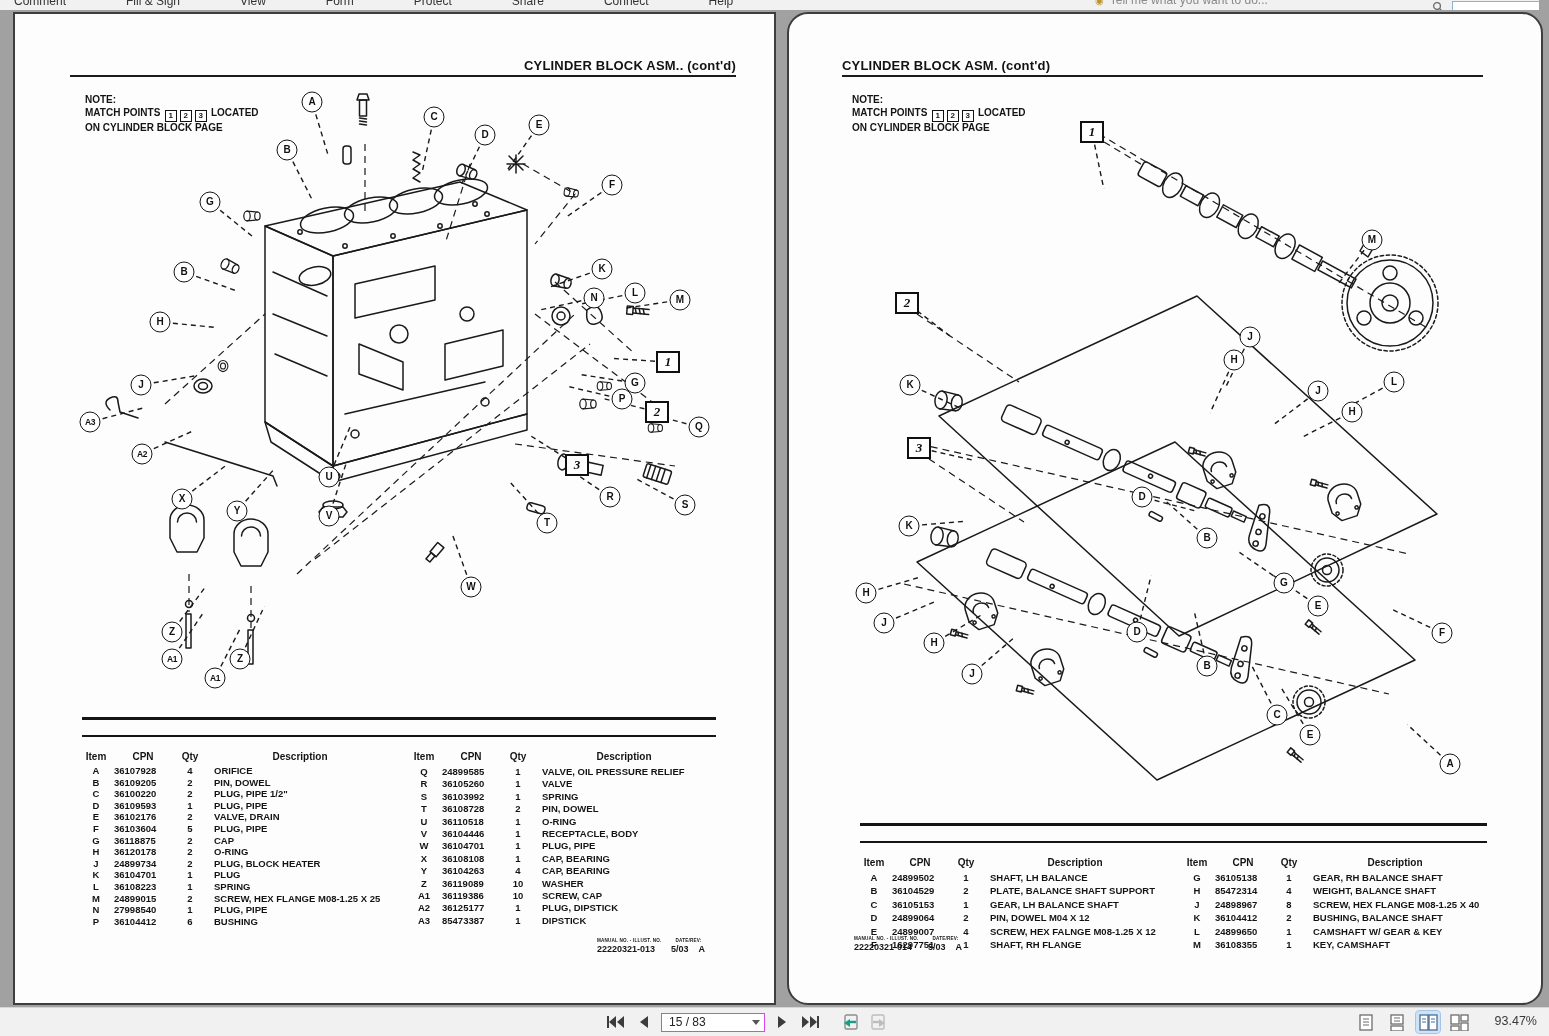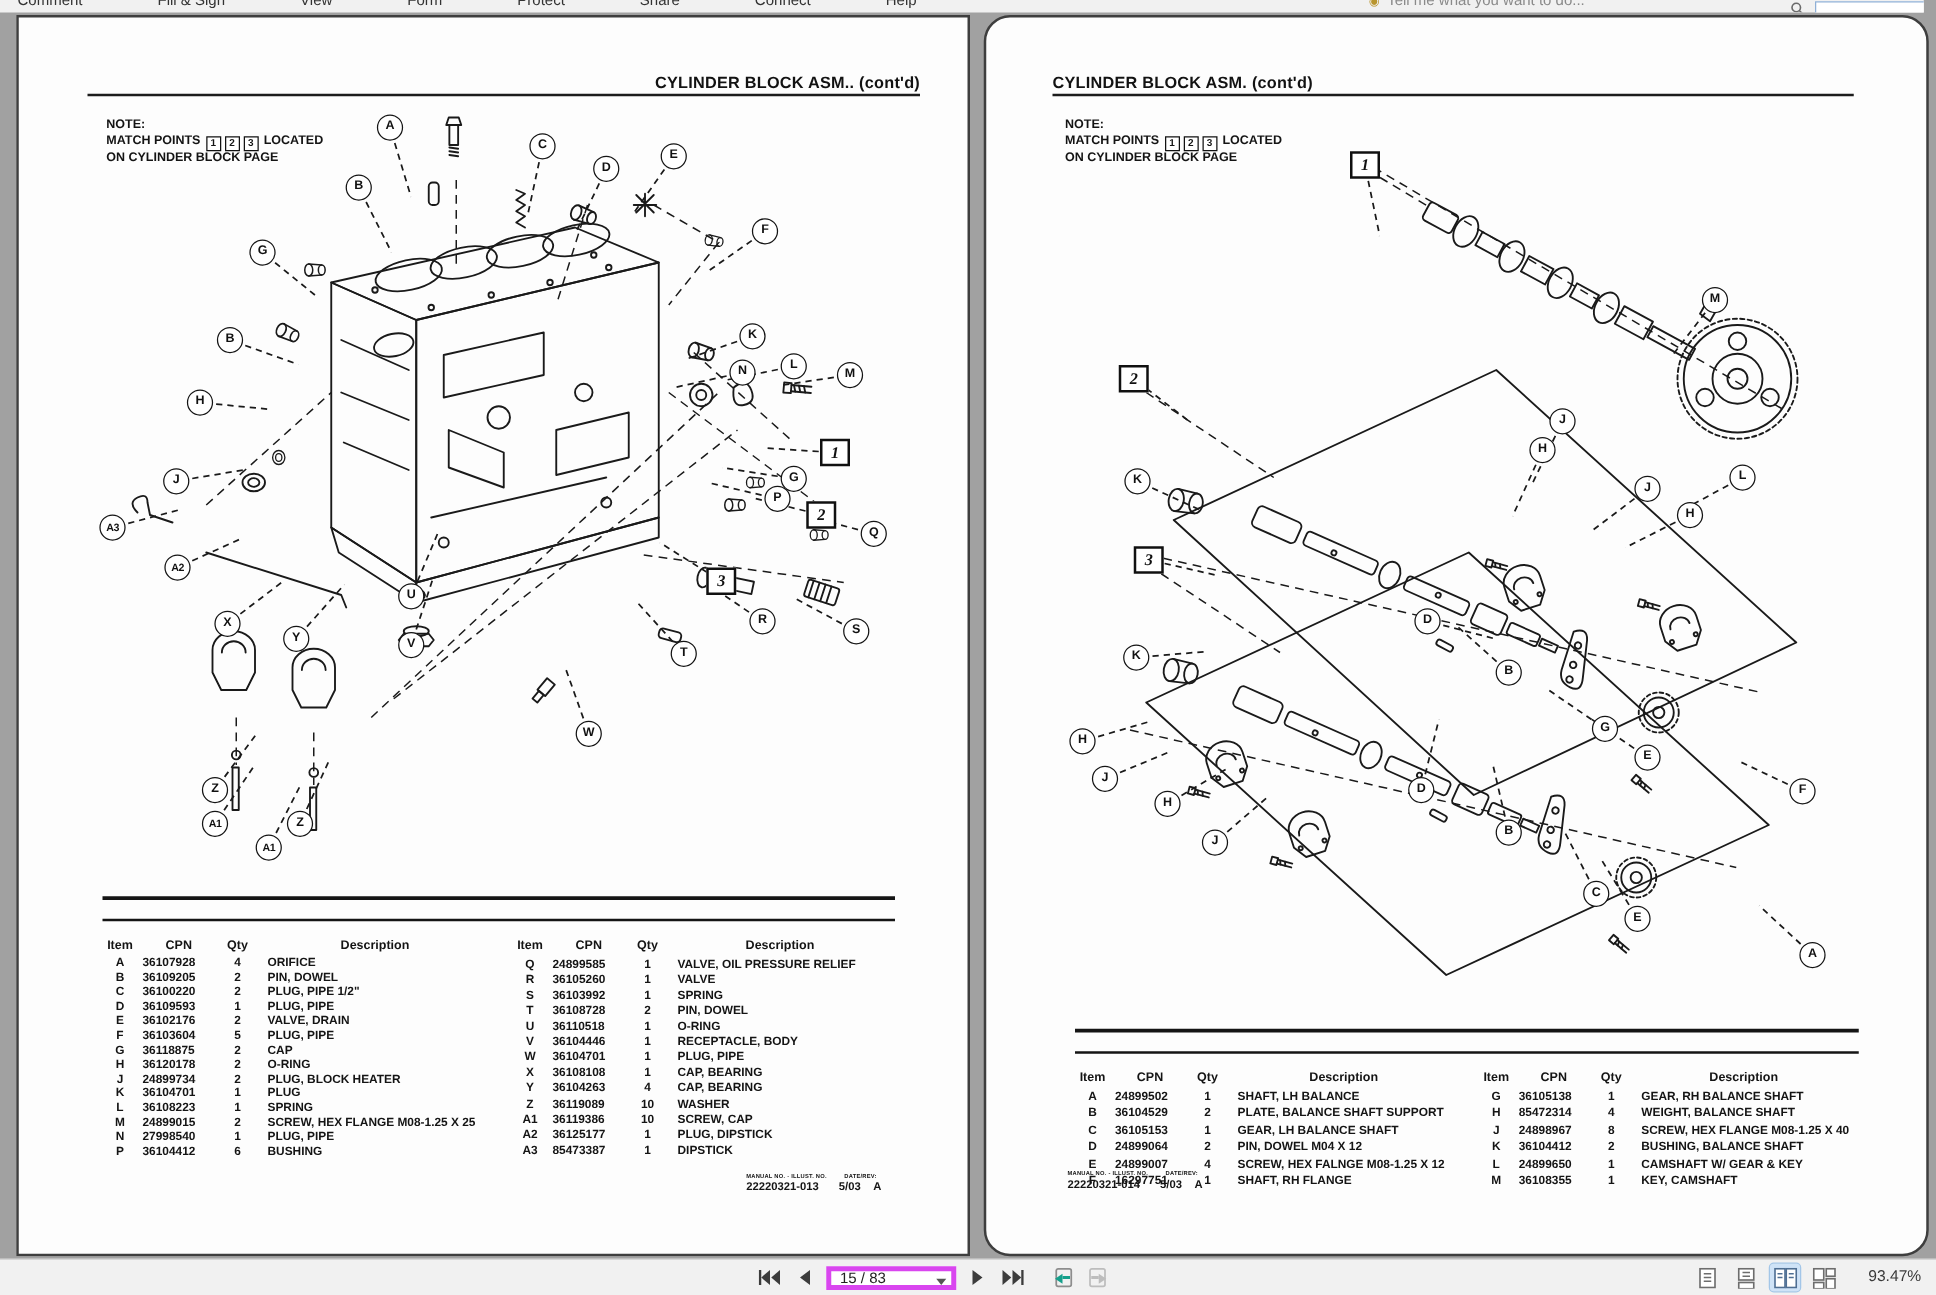--- a/index.html
+++ b/index.html
@@ -73,21 +73,21 @@
   .pfoot .lab{font-size:4.6px;font-weight:700;letter-spacing:.2px;white-space:nowrap;}
   .pfoot .lab .l2{margin-left:14px;}
   .pfoot .val{font-size:9px;font-weight:700;white-space:nowrap;margin-top:1px;}
   .pfoot .val .dt{margin-left:16px;} .pfoot .val .rv{margin-left:10px;}
 
   
   .statusbar{position:absolute;left:0;right:0;bottom:0;height:28px;background:#f1f1f1;border-top:1px solid #d6d6d6;z-index:5;}
   .nav{position:absolute;left:605px;top:0;height:28px;display:flex;align-items:center;gap:6px;}
   .navbtn{width:22px;height:22px;display:flex;align-items:center;justify-content:center;border-radius:3px;}
   .navbtn svg{display:block;}
-  .pagebox{width:104px;height:19px;background:#fff;border:4px solid #d946ef;box-sizing:border-box;
+  .pagebox{width:104px;height:19px;background:#fff;border:1px solid #d946ef;box-sizing:border-box;
            font-size:12px;color:#222;display:flex;align-items:center;padding-left:7px;position:relative;}
   .pagebox .caret{position:absolute;right:4px;top:6px;width:0;height:0;border-left:4px solid transparent;
                   border-right:4px solid transparent;border-top:5px solid #555;}
   .viewmodes{position:absolute;right:78px;top:3px;display:flex;gap:7px;}
   .vm{width:24px;height:22px;display:flex;align-items:center;justify-content:center;border-radius:3px;}
   .vm.sel{background:#cfe3f7;outline:1px solid #a3c6e8;}
   .zoomlabel{position:absolute;right:12px;top:6px;font-size:12.5px;color:#3a3a3a;}
 </style>
 </head>
 <body>

